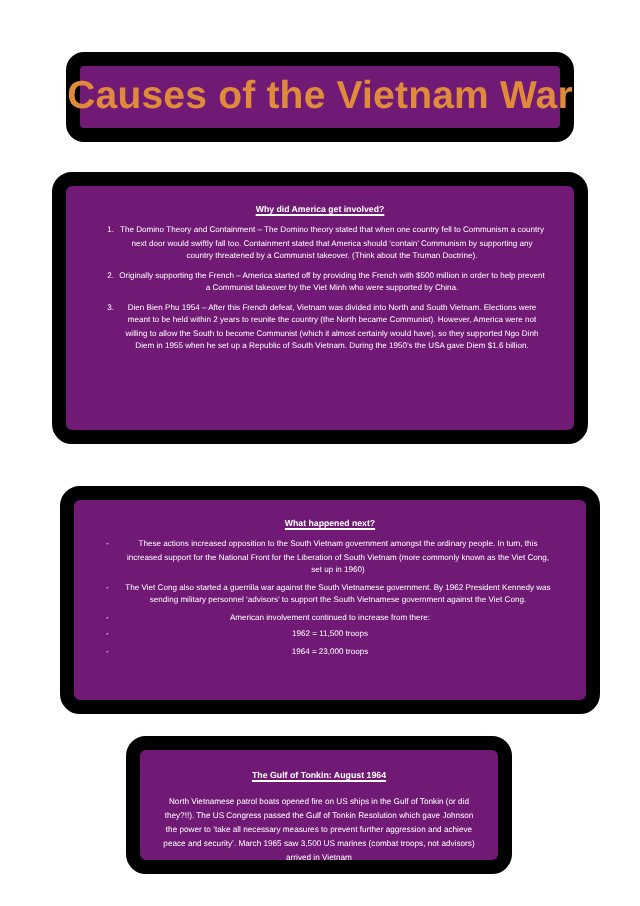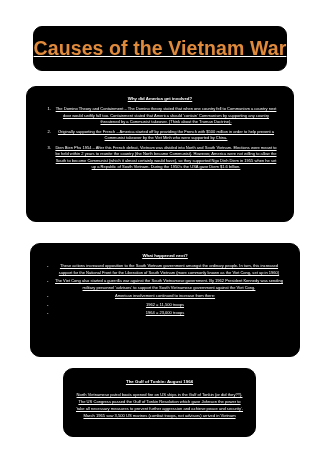--- a/index.html
+++ b/index.html
@@ -7,26 +7,25 @@
     width:320px;height:453px;
     background:#ffffff;
     font-family:"Liberation Sans", sans-serif;
     overflow:hidden;
     position:relative;
   }
   .page{position:absolute;inset:0;}
 
   .box{
     position:absolute;
-    background:#000000;
-    border:1px solid #000000;
+    background:#701a75;
+    border:7px solid #000000;
     border-radius:10px;
     box-sizing:border-box;
     color:#ffffff;
-    text-decoration:underline;
   }
 
   
   #title-box{
     left:33px;top:26px;width:254px;height:45px;
     border-radius:9px;
     display:flex;align-items:center;justify-content:center;
   }
   #title-text{
     color:#e08a3c;

